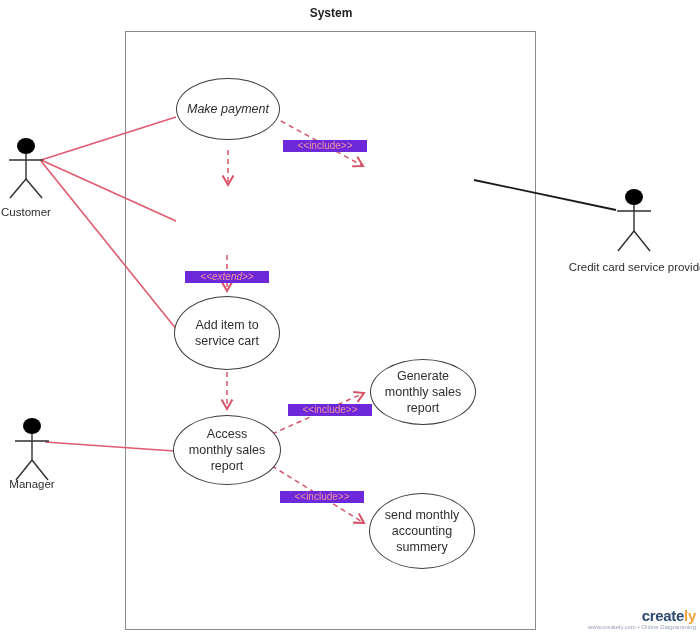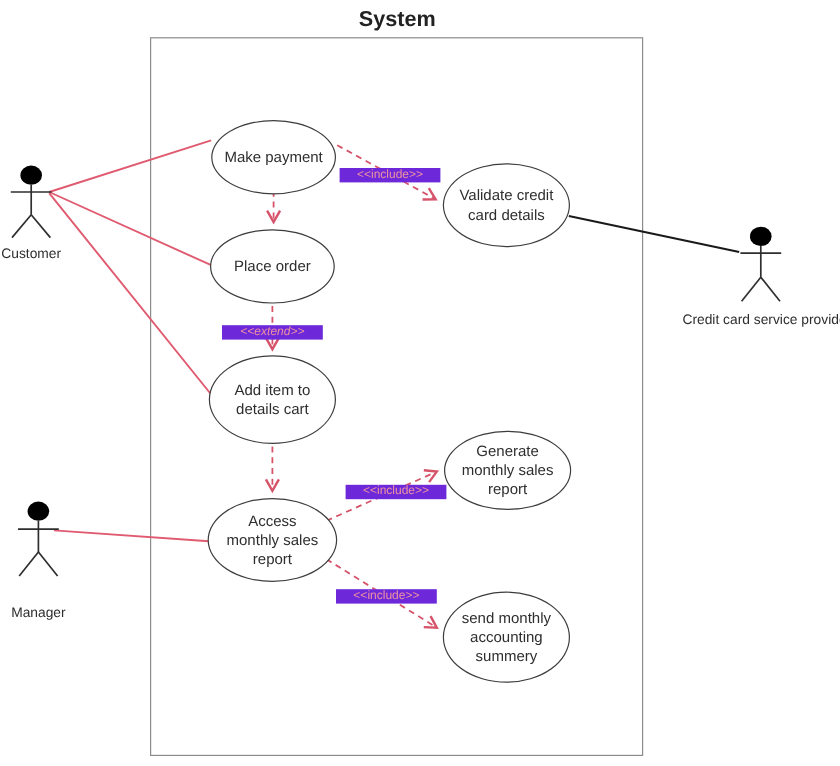--- a/index.html
+++ b/index.html
@@ -2,45 +2,45 @@
 <html><head>
 <meta charset="utf-8">
 <style>
   html,body{margin:0;padding:0;background:#ffffff;}
   .canvas{
     position:relative;width:700px;height:638px;background:#ffffff;
     overflow:hidden;font-family:"Liberation Sans", sans-serif;color:#2e2e2e;
   }
   .sys-title{
     position:absolute;left:125px;top:6px;width:412px;text-align:center;
-    font-size:18px;font-weight:bold;color:#222;
+    font-size:12px;font-weight:bold;color:#222;
   }
   .sys-box{
     position:absolute;left:125px;top:31px;width:411px;height:599px;
     border:1.5px solid #8c8c8c;box-sizing:border-box;background:transparent;
   }
   svg.layer{position:absolute;left:0;top:0;}
   .uc{
     position:absolute;border:1.5px solid #3d3d3d;border-radius:50%;
     background:#ffffff;display:flex;align-items:center;justify-content:center;
     text-align:center;font-size:12.5px;line-height:1.3;color:#2e2e2e;
     box-sizing:border-box;padding:0 10px;
   }
-  .uc-make   {left:176px;top:100px; width:104px;height:62px;}
+  .uc-make   {left:176px;top:78px; width:104px;height:62px;font-style:italic;}
   .uc-place  {left:175px;top:191px;width:104px;height:62px;}
   .uc-add    {left:174px;top:296px;width:106px;height:74px;}
   .uc-validate{left:369px;top:136px;width:106px;height:70px;}
   .uc-generate{left:370px;top:359px;width:106px;height:66px;justify-content:flex-end;}
   .uc-access {left:173px;top:415px;width:108px;height:70px;}
   .uc-send   {left:369px;top:493px;width:106px;height:76px;}
   .actor-label{
     position:absolute;font-size:11.5px;color:#2e2e2e;text-align:center;white-space:nowrap;
   }
   .lbl-customer{left:-4px;top:206px;width:60px;}
-  .lbl-manager {left:2px; top:505px;width:60px;}
+  .lbl-manager {left:2px; top:478px;width:60px;}
   .lbl-provider{left:554px;top:261px;width:170px;}
   .edge-label{
     position:absolute;font-size:10px;color:#ef93a1;text-align:center;width:84px;
     background:#6d28d9;line-height:1.2;
   }
   .el-0{left:283px;top:140px;}
   .el-1{left:185px;top:271px;font-style:italic;}
   .el-2{left:288px;top:404px;}
   .el-3{left:280px;top:491px;}
   .watermark{
@@ -105,42 +105,40 @@
       <line x1="634" y1="205" x2="634" y2="231"></line>
       <line x1="617" y1="211" x2="651" y2="211"></line>
       <line x1="634" y1="231" x2="618" y2="251"></line>
       <line x1="634" y1="231" x2="650" y2="251"></line>
     </g>
   </svg>
 
   <div class="uc uc-make">
     <span>Make payment</span>
   </div>
-  <div class="uc uc-place">
-    <span>Place order</span>
-  </div>
   <div class="uc uc-add">
-    <span>Add item to details cart</span>
-  </div>
-  <div class="uc uc-validate">
-    <span>Validate credit card details</span>
+    <span>Add item to service cart</span>
   </div>
   <div class="uc uc-generate">
     <span>Generate monthly sales report</span>
   </div>
   <div class="uc uc-send">
     <span>send monthly accounting summery</span>
   </div>
   <div class="uc uc-access">
     <span>Access monthly sales report</span>
   </div>
 
   <div class="actor-label lbl-customer">Customer</div>
   <div class="actor-label lbl-manager">Manager</div>
   <div class="actor-label lbl-provider">Credit card service provider</div>
 
   <div class="edge-label el-0">&lt;&lt;include&gt;&gt;</div>
   <div class="edge-label el-1">&lt;&lt;extend&gt;&gt;</div>
   <div class="edge-label el-2">&lt;&lt;include&gt;&gt;</div>
   <div class="edge-label el-3">&lt;&lt;include&gt;&gt;</div>
 
+  <div class="watermark">
+    <div class="wm-brand"><span class="wm-create">create</span><span class="wm-ly">ly</span></div>
+    <div class="wm-tagline">www.creately.com • Online Diagramming</div>
+  </div>
 
 </div>
 
 </body></html>

